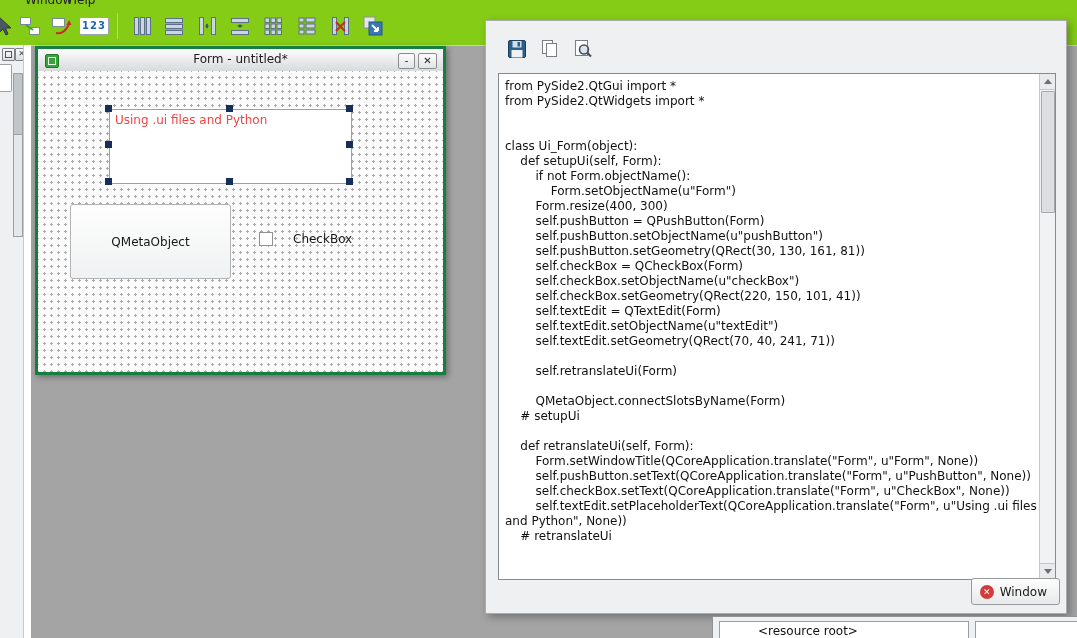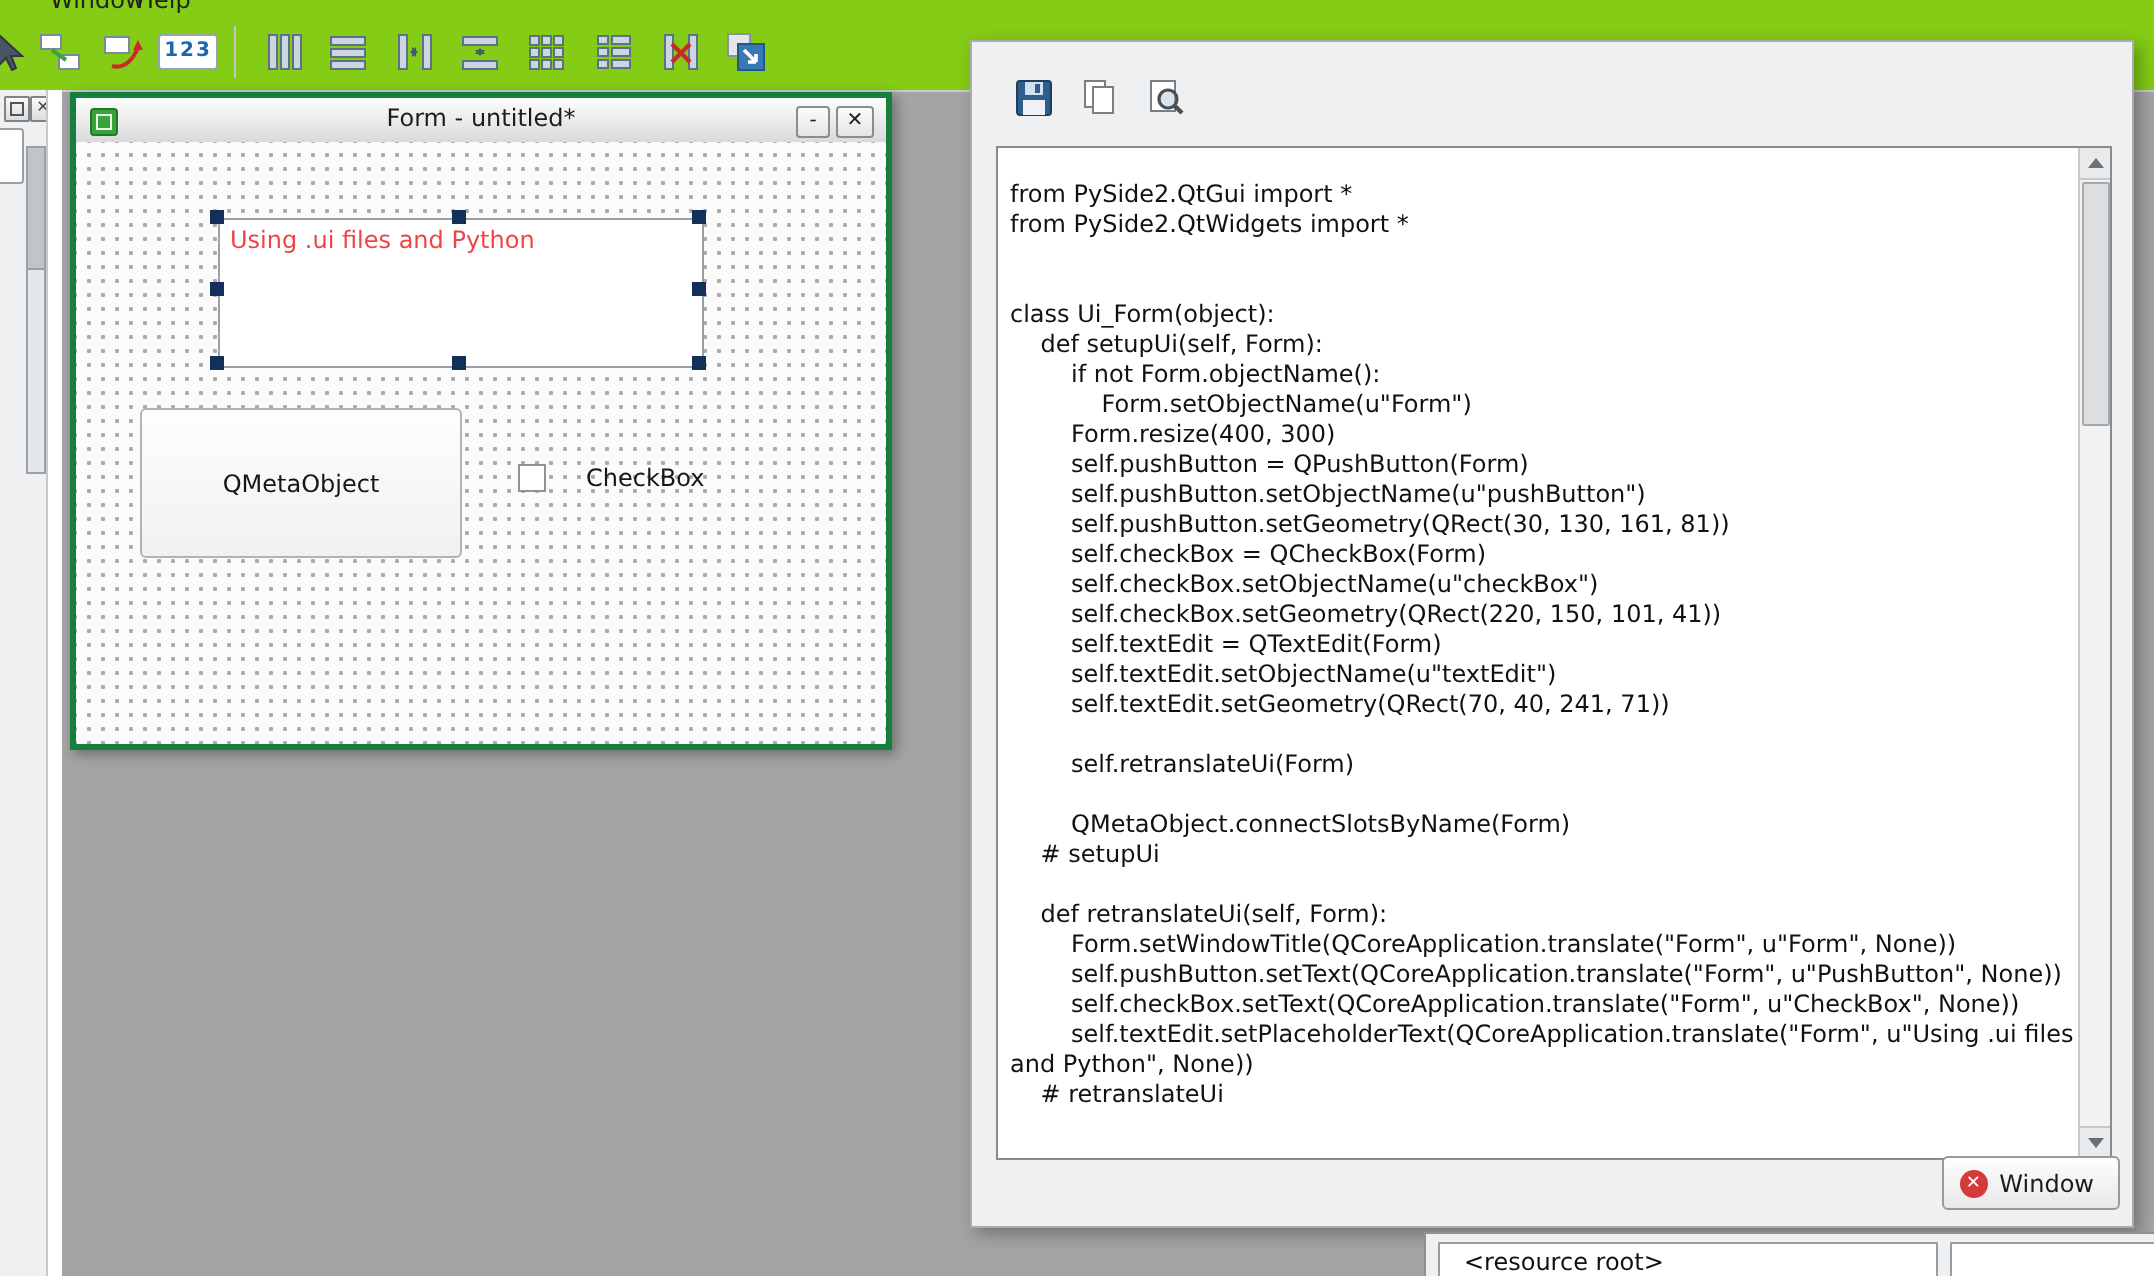--- a/index.html
+++ b/index.html
@@ -47,35 +47,35 @@
   .handle{position:absolute;width:7px;height:7px;background:#14305a;}
   .w-pushbutton{position:absolute;left:32px;top:133px;width:159px;height:73px;border:1px solid #b1b3b5;border-radius:3px;background:linear-gradient(#fefefe,#f0f1f2);display:flex;align-items:center;justify-content:center;font-size:12px;color:#161616;}
   .w-checkbox{position:absolute;left:221px;top:161px;display:flex;align-items:center;gap:20px;}
   .cb-box{width:14px;height:14px;background:#fff;border:1px solid #8f9296;box-sizing:border-box;}
   .cb-label{font-size:12px;color:#161616;}
 
   
   .code-dialog{left:485px;top:20px;width:580px;height:592px;background:#eff0f1;border:1px solid #a9abad;box-shadow:3px 3px 8px rgba(0,0,0,.3);}
   .cd-btn{position:absolute;top:15px;width:26px;height:26px;display:flex;align-items:center;justify-content:center;border-radius:3px;}
   .code-area{position:absolute;left:12px;top:52px;width:556px;height:505px;background:#ffffff;border:1px solid #888b8e;overflow:hidden;}
-  .code-pre{margin:0;padding:16px 6px;font-family:"DejaVu Sans","Liberation Sans",sans-serif;font-size:12px;line-height:15px;white-space:pre;color:#111;}
+  .code-pre{margin:0;padding:5px 6px;font-family:"DejaVu Sans","Liberation Sans",sans-serif;font-size:12px;line-height:15px;white-space:pre;color:#111;}
   .vscroll{position:absolute;right:0;top:0;bottom:0;width:15px;background:#f1f2f3;border-left:1px solid #c6c8ca;}
   .vs-arrow{position:absolute;left:0;width:15px;height:15px;background:#e9eaeb;}
   .vs-arrow.up{top:0;border-bottom:1px solid #c6c8ca;}
   .vs-arrow.down{bottom:0;border-top:1px solid #c6c8ca;}
   .tri-up{position:absolute;left:4px;top:5px;width:0;height:0;border-left:4px solid transparent;border-right:4px solid transparent;border-bottom:5px solid #6b7075;}
   .tri-down{position:absolute;left:4px;top:5px;width:0;height:0;border-left:4px solid transparent;border-right:4px solid transparent;border-top:5px solid #6b7075;}
   .vs-thumb{position:absolute;left:1px;top:17px;width:12px;height:120px;background:#dcdedf;border:1px solid #a6a9ab;border-radius:1px;}
   .close-btn{position:absolute;right:6px;bottom:8px;height:25px;padding:0 12px 0 8px;display:flex;align-items:center;gap:6px;border:1px solid #989a9c;border-radius:3px;background:linear-gradient(#fdfdfd,#e8e9ea);font-size:12px;color:#1a1a1a;cursor:default;}
   .close-ico{display:inline-block;width:14px;height:14px;border-radius:50%;background:#d33a3a;color:#fff;font-size:9px;font-weight:bold;line-height:14px;text-align:center;}
 
   
   .resource-panel{left:712px;top:616px;width:365px;height:22px;background:#eff0f1;border-top:1px solid #8f9193;border-left:1px solid #8f9193;}
   .res-box{position:absolute;top:4px;height:18px;background:#fff;border:1px solid #9a9da0;border-bottom:none;}
-  .res-box1{left:6px;width:250px;line-height:18px;padding-left:12px;box-sizing:border-box;font-size:12px;color:#111;}
+  .res-box1{left:6px;width:250px;line-height:18px;padding-left:38px;box-sizing:border-box;font-size:12px;color:#111;}
   .res-box2{left:262px;width:103px;}
 
   svg{display:block;}
 </style>
 </head>
 <body>
 
 <div class="abs topbar">
   <div class="menustrip">
     <span class="menu-item" style="left:25px;">Window</span>

